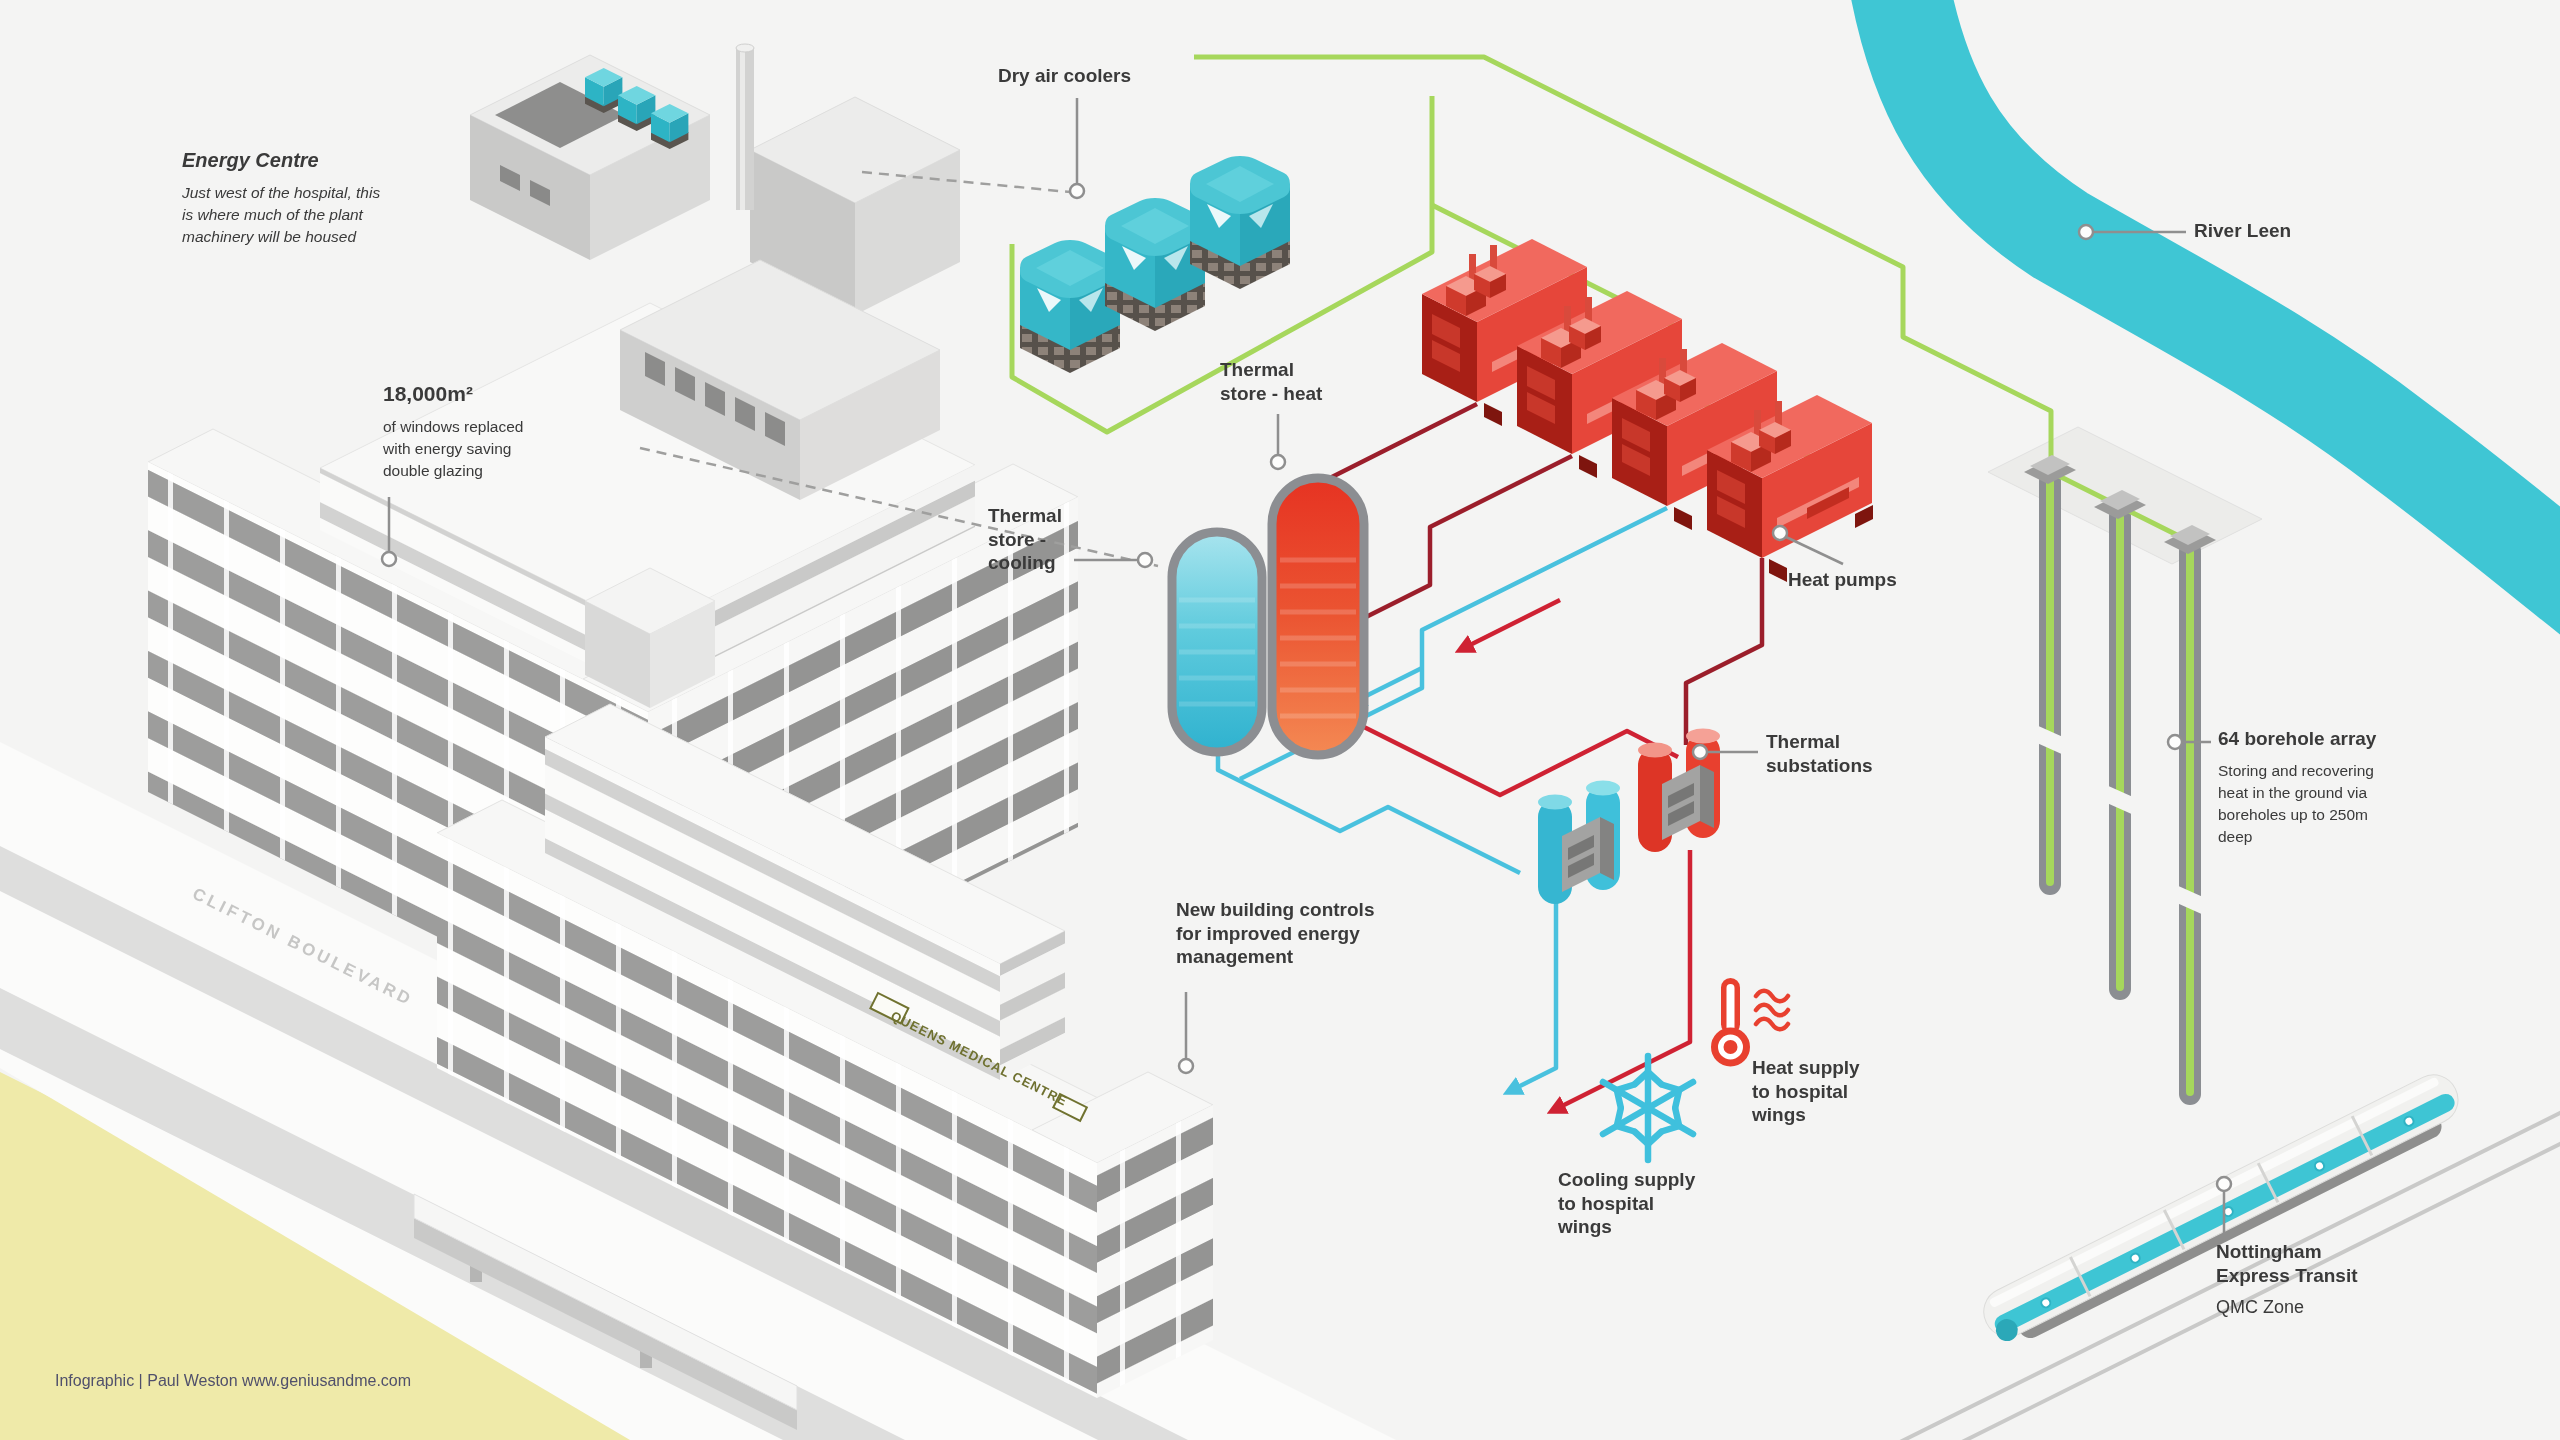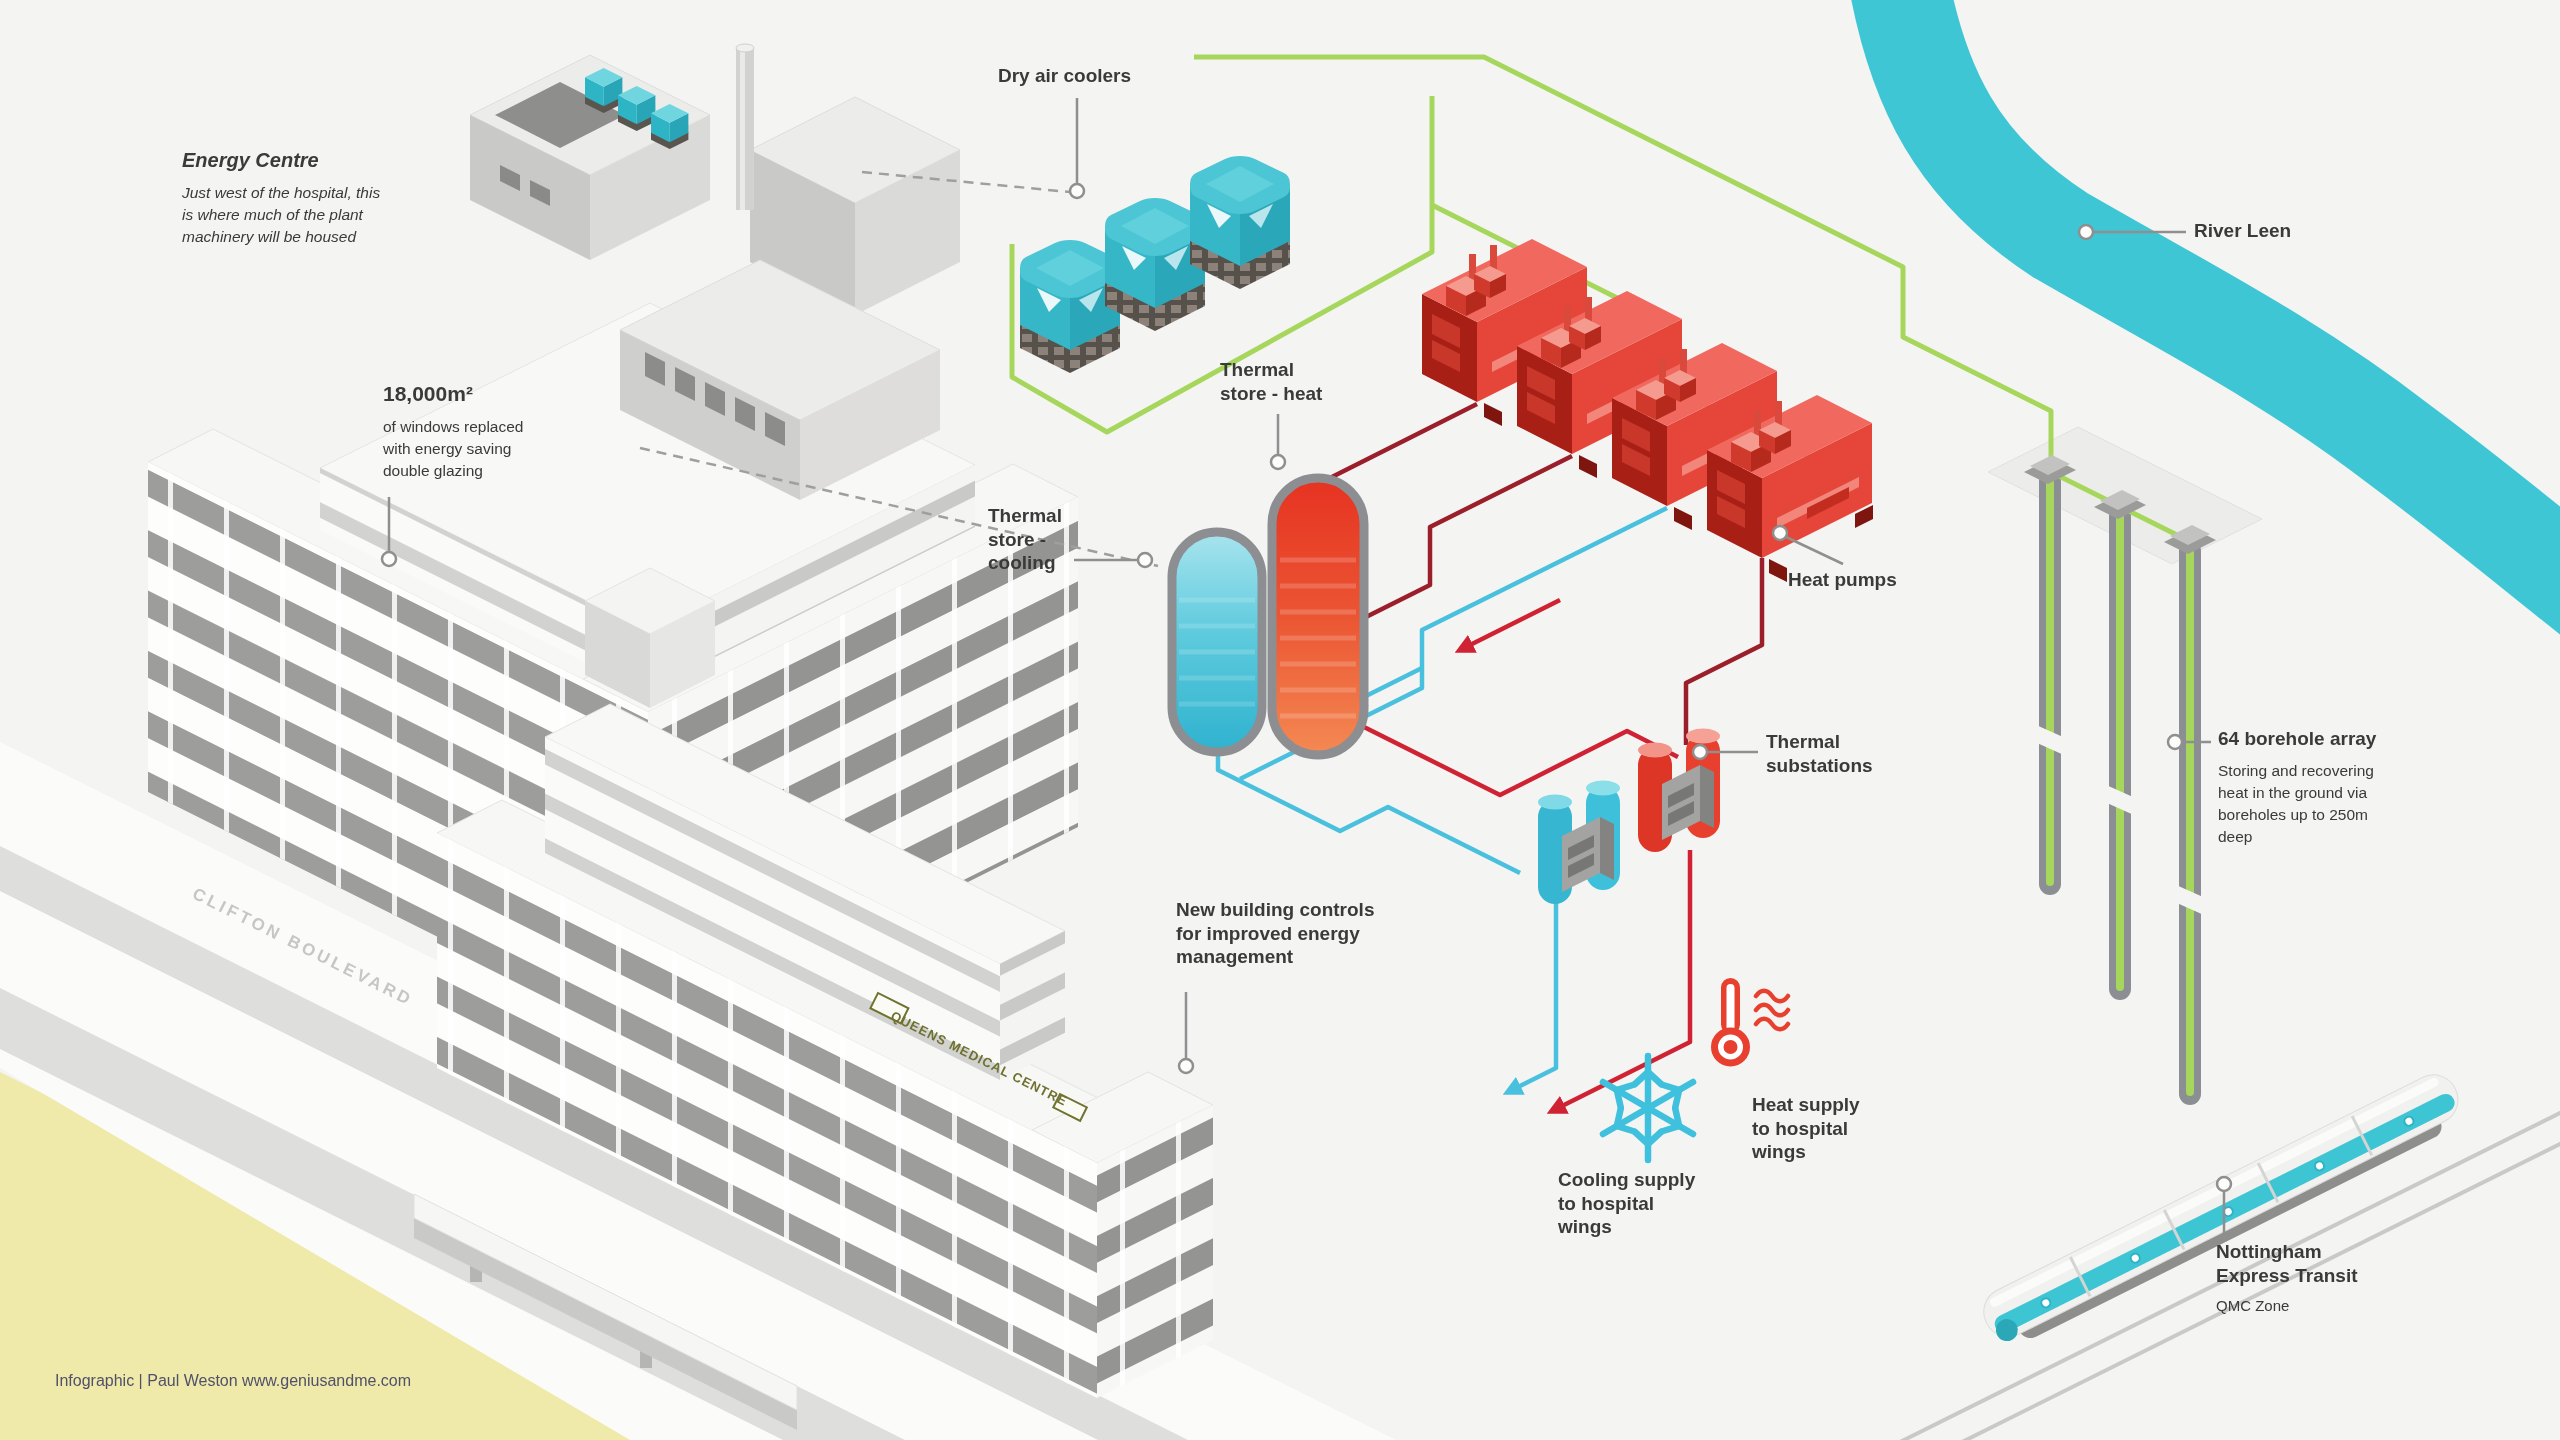--- a/index.html
+++ b/index.html
@@ -15,23 +15,23 @@
   .l-windows .t{font-size:21px;}
   .l-drycoolers{left:998px;top:64px;}
   .l-storeheat{left:1220px;top:358px;width:118px;}
   .l-storecool{left:988px;top:504px;width:84px;}
   .l-heatpumps{left:1788px;top:568px;}
   .l-river{left:2194px;top:219px;}
   .l-boreholes{left:2218px;top:727px;width:178px;}
   .l-substations{left:1766px;top:730px;width:124px;}
   .l-controls{left:1176px;top:898px;width:218px;}
   .l-coolsupply{left:1558px;top:1168px;width:140px;}
-  .l-heatsupply{left:1752px;top:1093px;width:118px;}
+  .l-heatsupply{left:1752px;top:1056px;width:118px;}
   .l-tram{left:2216px;top:1240px;width:145px;}
-  .l-tram .z{display:block;font-size:15px;font-weight:normal;margin-top:10px;}
+  .l-tram .z{display:block;font-size:18px;font-weight:normal;margin-top:10px;}
   .l-road{left:198px;top:884px;transform:rotate(26.5deg);transform-origin:0 0;
           color:#c6c6c5;font-size:17px;letter-spacing:3.5px;font-weight:bold;}
   .l-sign{left:895px;top:1008px;transform:rotate(26.565deg);transform-origin:0 0;
           color:#6f7130;font-size:13px;font-weight:bold;letter-spacing:1px;}
   .l-credit{left:55px;top:1372px;font-size:16px;color:#50506b;}
 </style>
 </head>
 <body>
 
 <div class="stage">

